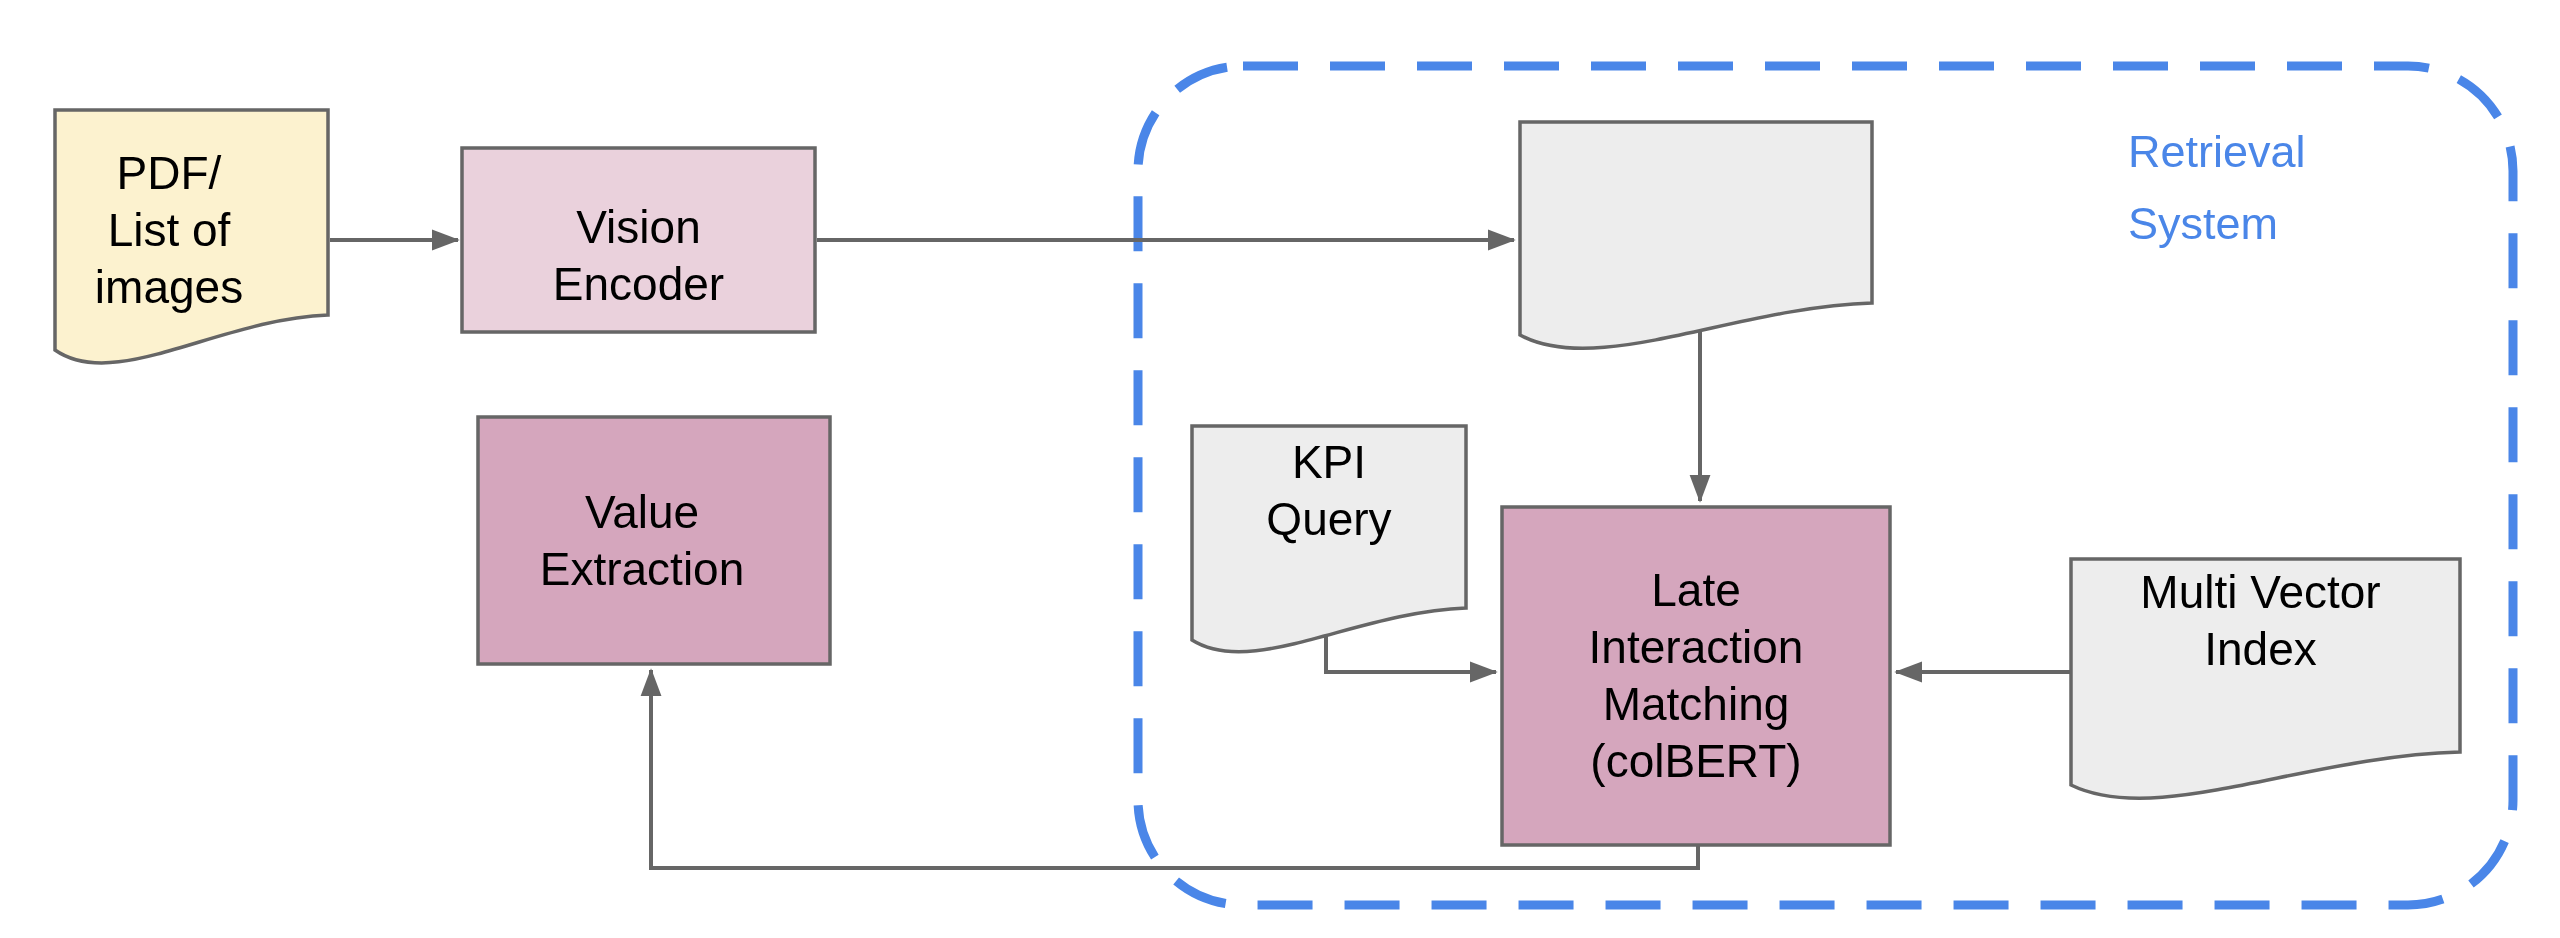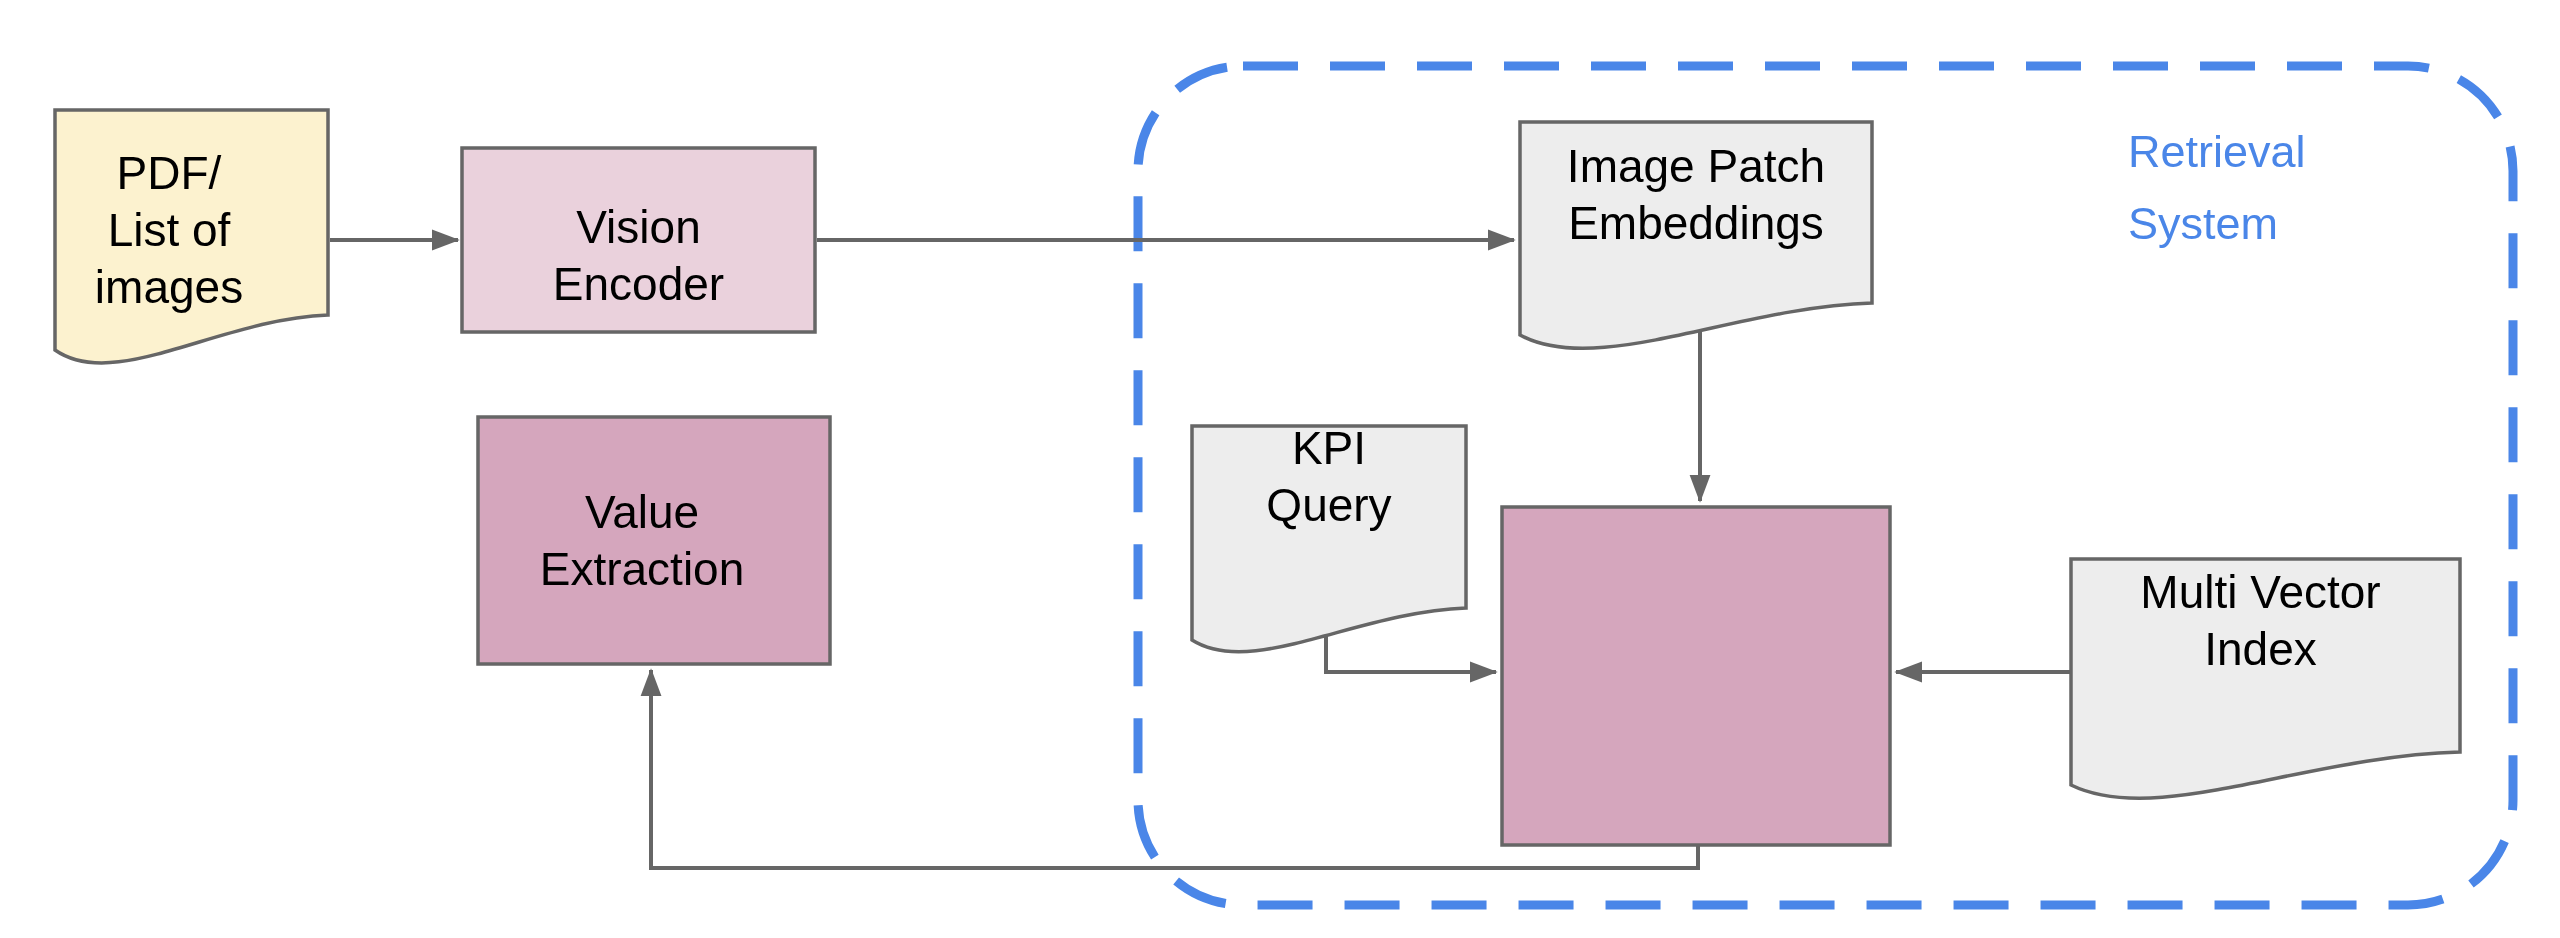--- a/index.html
+++ b/index.html
@@ -73,26 +73,28 @@
   <div class="node-label" style="left: 55px; top: 110px; width: 228px; height: 240px; color: rgb(0, 0, 0);">PDF/
 List of
 images</div>
 
   <div class="node-label" style="left: 462px; top: 148px; width: 353px; height: 216px; color: rgb(0, 0, 0);">Vision
 Encoder</div>
 
   <div class="node-label" style="left: 478px; top: 417px; width: 328px; height: 247px; color: rgb(0, 0, 0);">Value
 Extraction</div>
 
-  <div class="node-label" style="left: 1520px; top: 122px; width: 352px; height: 145px; color: rgb(0, 0, 0);">Image Patch
-Embeddings</div>
 
-  <div class="node-label" style="left: 1192px; top: 412px; width: 274px; height: 129px; color: rgb(0, 0, 0);">KPI
+  <div class="node-label" style="left: 1192px; top: 426px; width: 274px; height: 129px; color: rgb(0, 0, 0);">KPI
 Query</div>
 
+  <div class="node-label" style="left: 1502px; top: 507px; width: 388px; height: 338px; color: rgb(0, 0, 0);">Late
+Interaction
+Matching
+(colBERT)</div>
 
   <div class="node-label" style="left: 2071px; top: 559px; width: 379px; height: 123px; color: rgb(0, 0, 0);">Multi Vector
 Index</div>
 
   <div class="container-label" style="left: 2128px; top: 116px; width: 340px; height: 150px; color: rgb(74, 134, 232);">Retrieval
 System</div>
 
 </div>
 
 </body></html>

